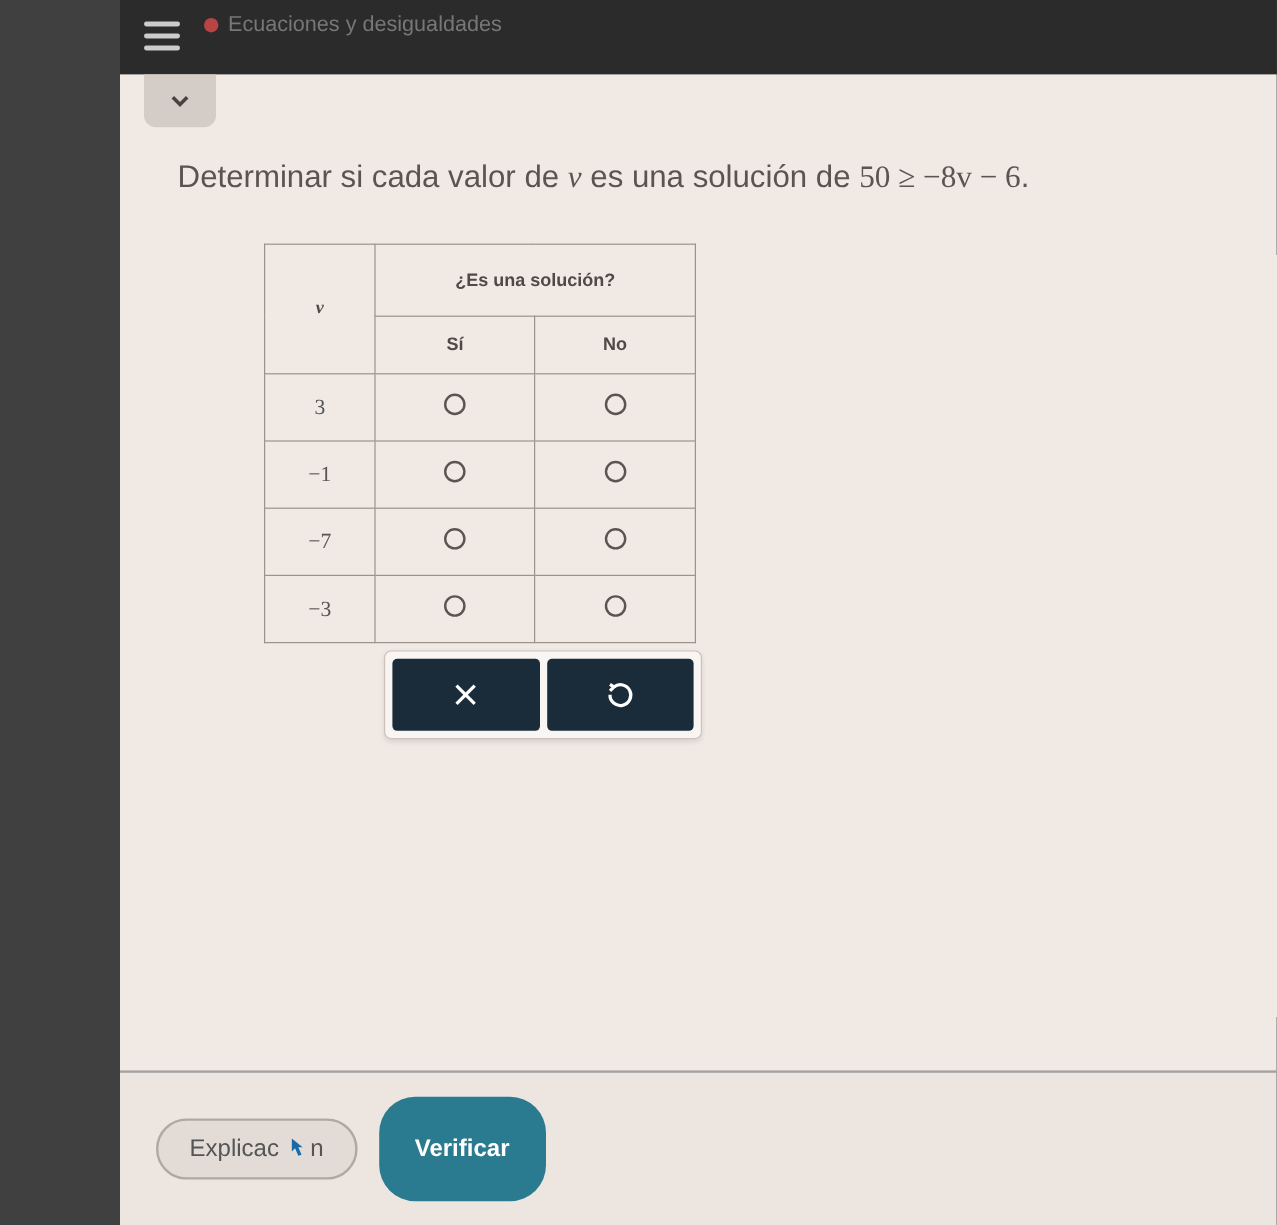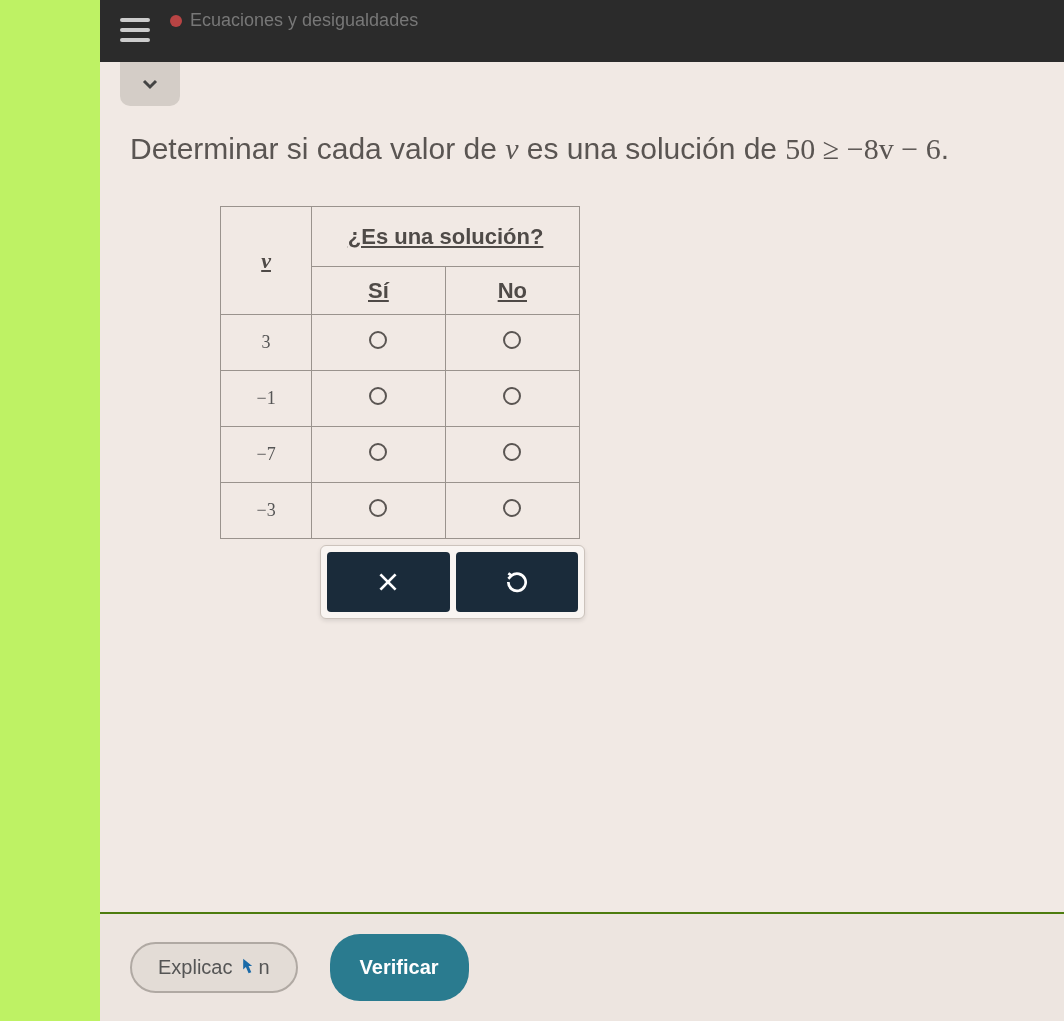--- a/index.html
+++ b/index.html
@@ -6,21 +6,21 @@
   body {
     font-family: Arial, sans-serif;
     background: #1a1a1a;
     width: 1064px;
     height: 1021px;
     overflow: hidden;
   }
   .outer-frame {
     width: 100%;
     height: 100%;
-    background: #bef264;
+    background: #404040;
     padding-left: 100px;
     display: flex;
     flex-direction: column;
   }
   .top-bar {
     background: #2b2b2b;
     color: #ddd;
     padding: 10px 20px 20px 20px;
     display: flex;
     align-items: flex-start;
@@ -74,23 +74,24 @@
     background: #d4cdc7;
     border-radius: 0 0 10px 10px;
     display: flex;
     align-items: center;
     justify-content: center;
     cursor: pointer;
   }
   .collapse-tab svg { width: 24px; height: 24px; }
   .question-text {
     padding-top: 70px;
-    font-size: 30px;
+    font-size: 26px;
     color: #5a5552;
     margin-bottom: 40px;
+    margin-left: 18px;
   }
   .question-text .math {
     font-family: Georgia, 'Times New Roman', serif;
     font-style: italic;
     font-weight: 500;
   }
   .question-text .inequality {
     white-space: nowrap;
     font-family: Georgia, 'Times New Roman', serif;
   }
@@ -104,23 +105,22 @@
     background: #f1e9e4;
   }
   table.qtable th, table.qtable td {
     border: 1.5px solid #9a938d;
     text-align: center;
     vertical-align: middle;
   }
   table.qtable th {
     font-weight: bold;
     color: #4f4a47;
-    font-size: 22px;
+    font-size: 15px;
     padding: 4px 8px;
-    text-decoration: underline;
   }
   .th-v {
     font-style: italic;
     font-family: Georgia, serif;
     width: 100px;
   }
   .th-question { height: 60px; }
   .th-sub { height: 48px; width: 144px; }
   table.qtable td {
     height: 56px;
@@ -160,24 +160,24 @@
     color: #fff;
     display: flex;
     align-items: center;
     justify-content: center;
     cursor: pointer;
     font-size: 24px;
   }
   .tray-btn svg { width: 26px; height: 26px; stroke: #fff; }
   .footer {
     background: #ede5e0;
-    border-top: 2px solid #4d7c0f;
+    border-top: 2px solid #a3a3a3;
     padding: 20px 30px;
     display: flex;
-    gap: 32px;
+    gap: 18px;
     align-items: center;
   }
   .btn-explain {
     background: #e3dcd6;
     border: 2px solid #b0a9a3;
     color: #555;
     font-size: 20px;
     font-weight: 500;
     padding: 12px 26px;
     border-radius: 30px;
@@ -190,21 +190,21 @@
     width: 18px;
     height: 22px;
     display: inline-block;
   }
   .btn-verify {
     background: #2a7b8f;
     border: none;
     color: #fff;
     font-size: 20px;
     font-weight: 600;
-    padding: 22px 30px;
+    padding: 32px 30px;
     border-radius: 30px;
     cursor: pointer;
   }
 </style>
 </head>
 <body>
 
 <div class="outer-frame">
   <div class="top-bar">
     <div class="hamburger">

